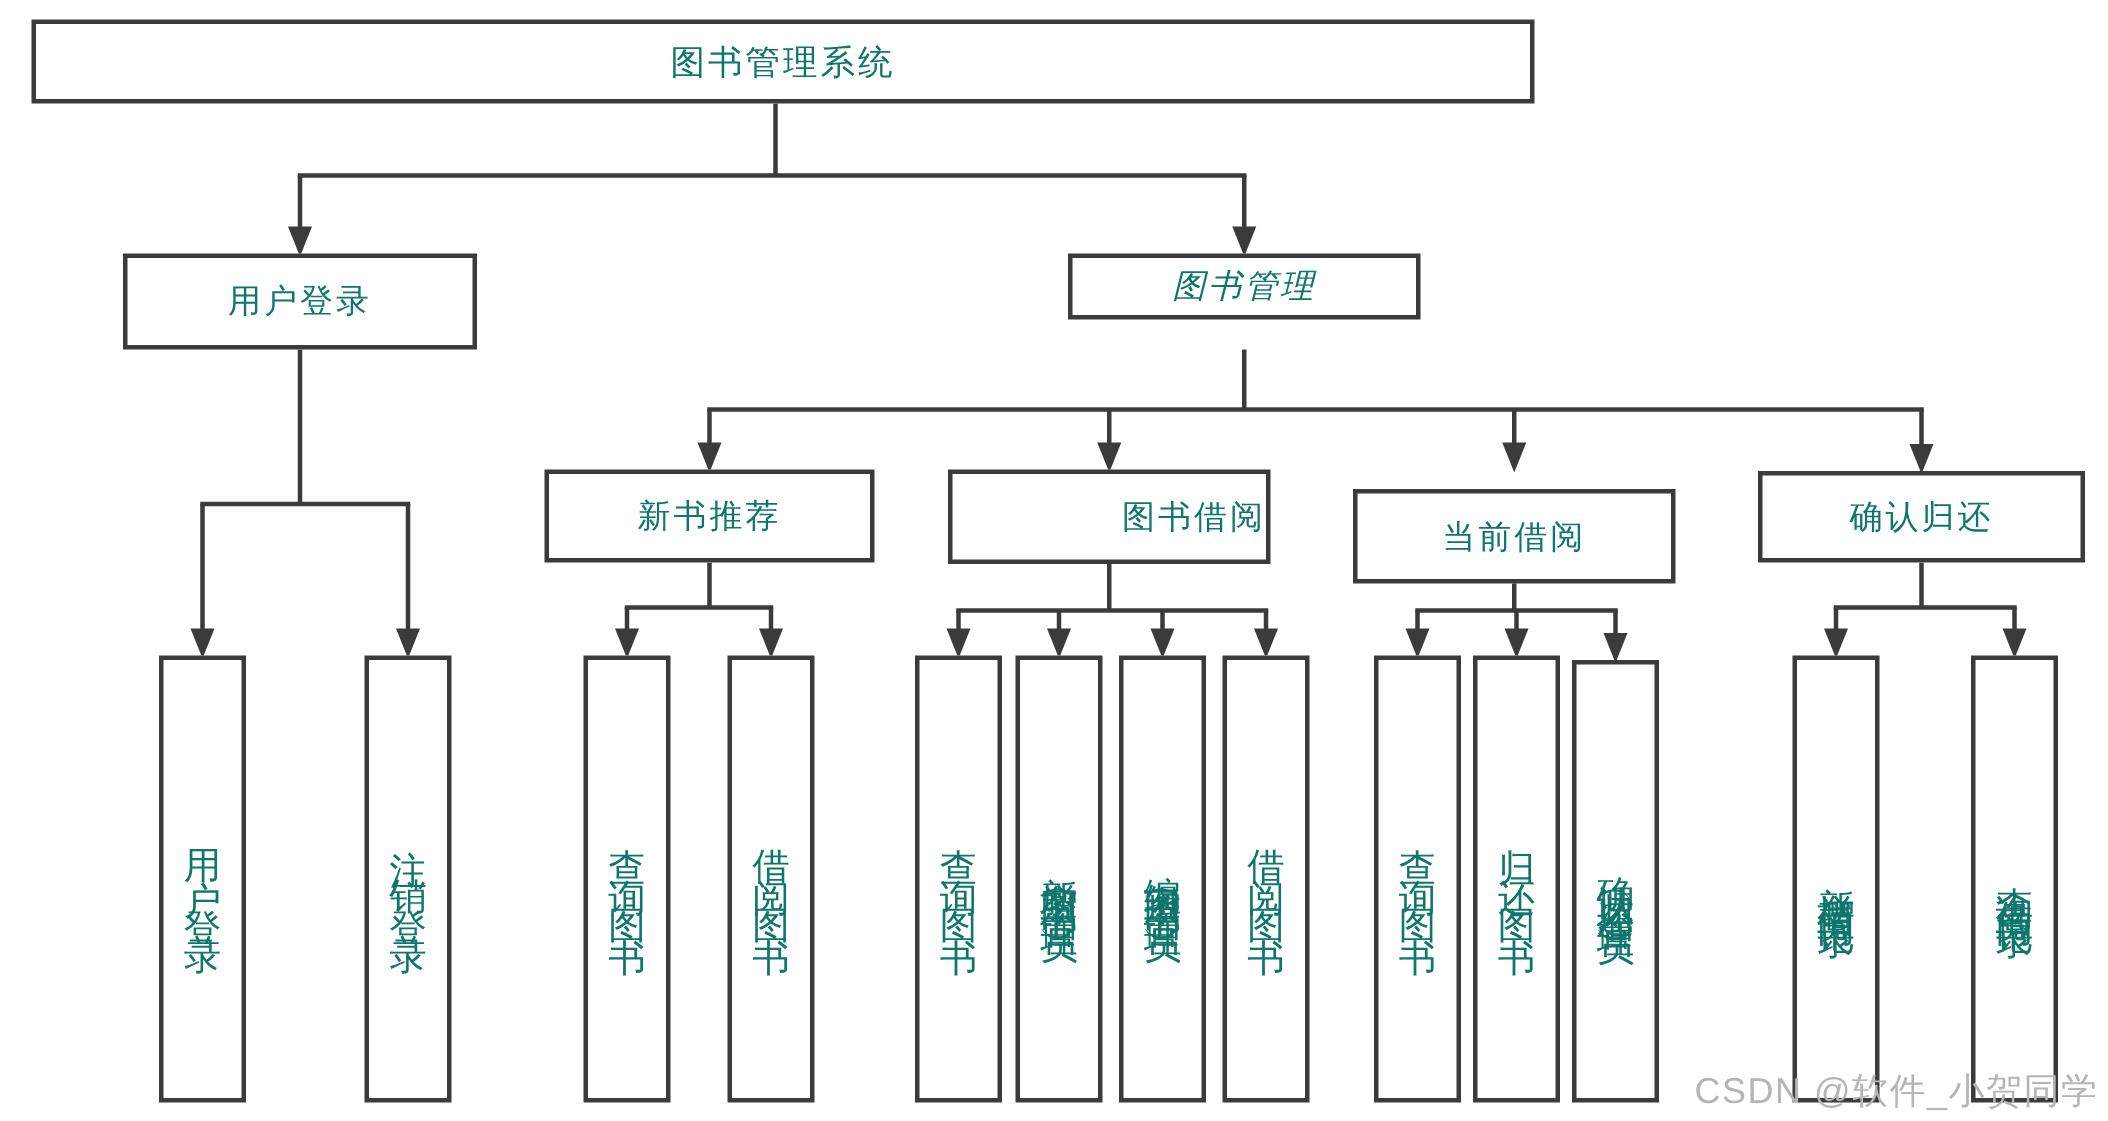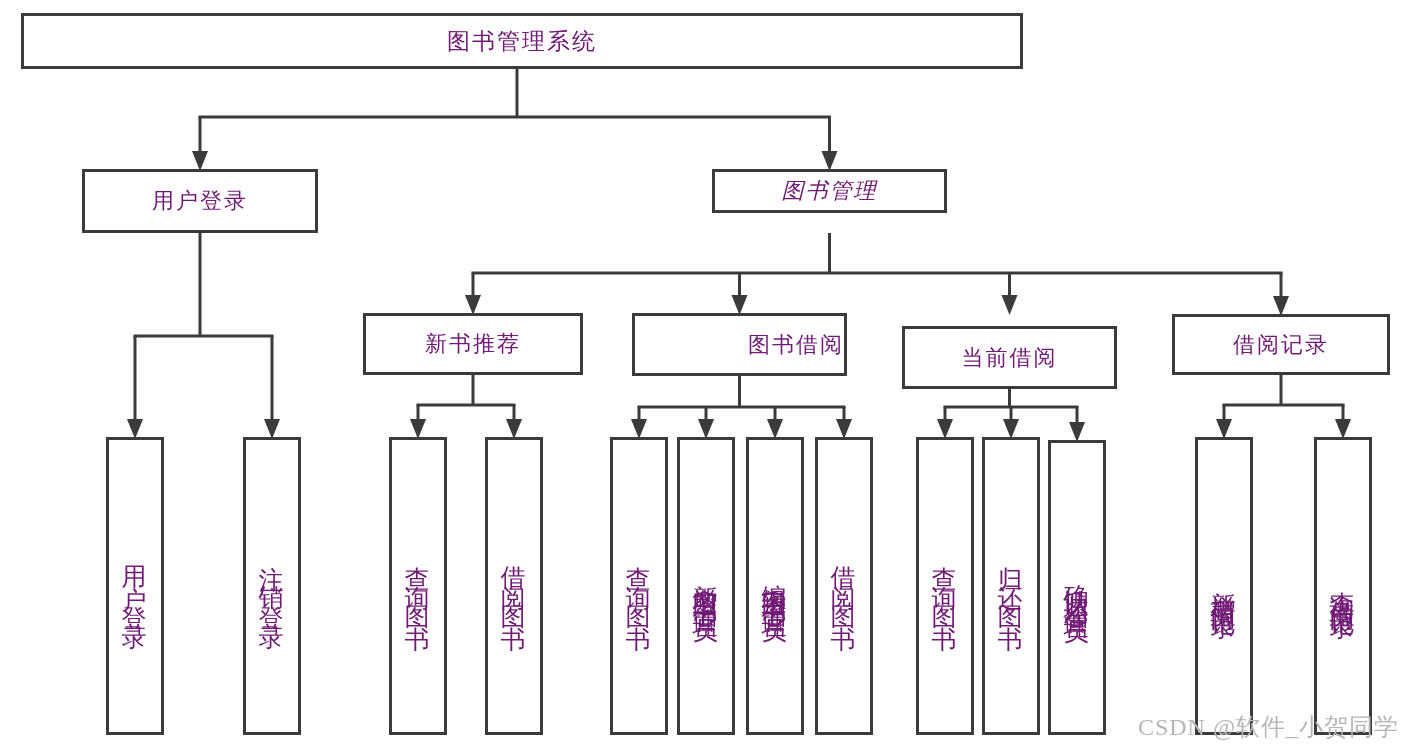--- a/index.html
+++ b/index.html
@@ -22,21 +22,21 @@
     pointer-events: none;
   }
   .node {
     position: absolute;
     box-sizing: border-box;
     border: 3px solid #3b3b3b;
     background: #ffffff;
     display: flex;
     align-items: center;
     justify-content: center;
-    color: #701a75;
+    color: #0f766e;
   }
   .node .lbl {
     font-size: 22px;
     letter-spacing: 2px;
     white-space: nowrap;
   }
   .node.root-node .lbl {
     font-size: 23px;
   }
   .node.v-node .lbl {
@@ -49,21 +49,20 @@
   .node.v-node .lbl.long  { letter-spacing: 5px; }
   .watermark {
     position: absolute;
     right: 6px;
     bottom: 4px;
     font-size: 24px;
     color: #b5b5b5;
     letter-spacing: 1px;
     white-space: nowrap;
     z-index: 5;
-    font-family: Liberation Serif, serif;
   }
 </style>
 </head>
 <body>
 
 <div class="canvas">
   <svg id="connector-layer" width="1405" height="747" viewBox="0 0 1405 747">
       <line x1="517" y1="69" x2="517" y2="117" stroke="#3b3b3b" stroke-width="3"></line>
       <line x1="198.5" y1="117" x2="831" y2="117" stroke="#3b3b3b" stroke-width="3"></line>
       <line x1="200" y1="117" x2="200" y2="153" stroke="#3b3b3b" stroke-width="3"></line>
@@ -130,21 +129,21 @@
       <div class="node" style="left: 363px; top: 313px; width: 220px; height: 62px;">
         <span class="lbl short">新书推荐</span>
       </div>
       <div class="node" style="left: 632px; top: 313px; width: 215px; height: 63px; justify-content: flex-end;">
         <span class="lbl short">图书借阅</span>
       </div>
       <div class="node" style="left: 902px; top: 326px; width: 215px; height: 63px;">
         <span class="lbl short">当前借阅</span>
       </div>
       <div class="node" style="left: 1172px; top: 314px; width: 218px; height: 61px;">
-        <span class="lbl short">借阅记录</span>
+        <span class="lbl short">确认归还</span>
       </div>
       <div class="node v-node" style="left: 106px; top: 437px; width: 58px; height: 298px;">
         <span class="lbl short">用户登录</span>
       </div>
       <div class="node v-node" style="left: 243px; top: 437px; width: 58px; height: 298px;">
         <span class="lbl short">注销登录</span>
       </div>
       <div class="node v-node" style="left: 389px; top: 437px; width: 58px; height: 298px;">
         <span class="lbl short">查询图书</span>
       </div>

